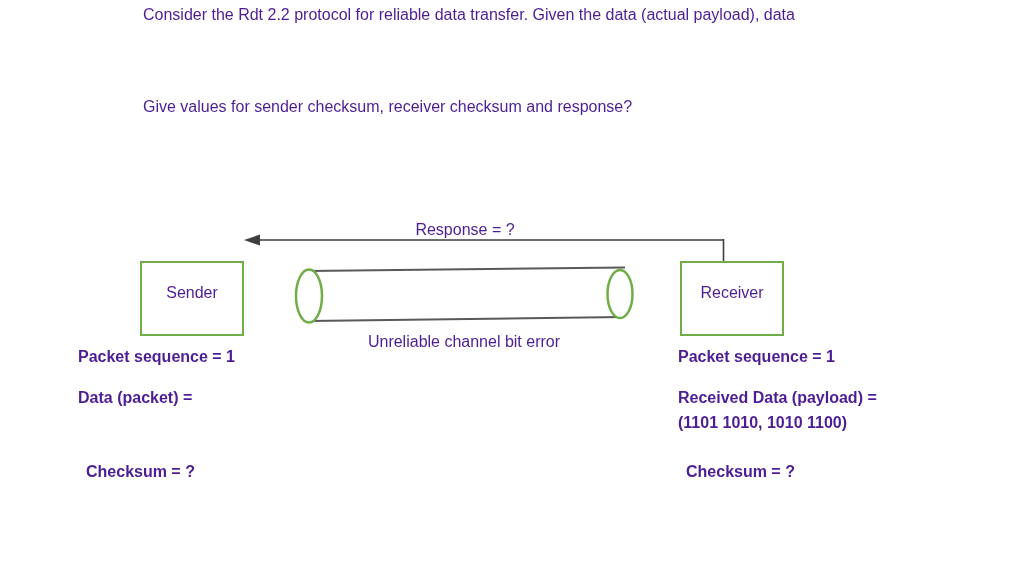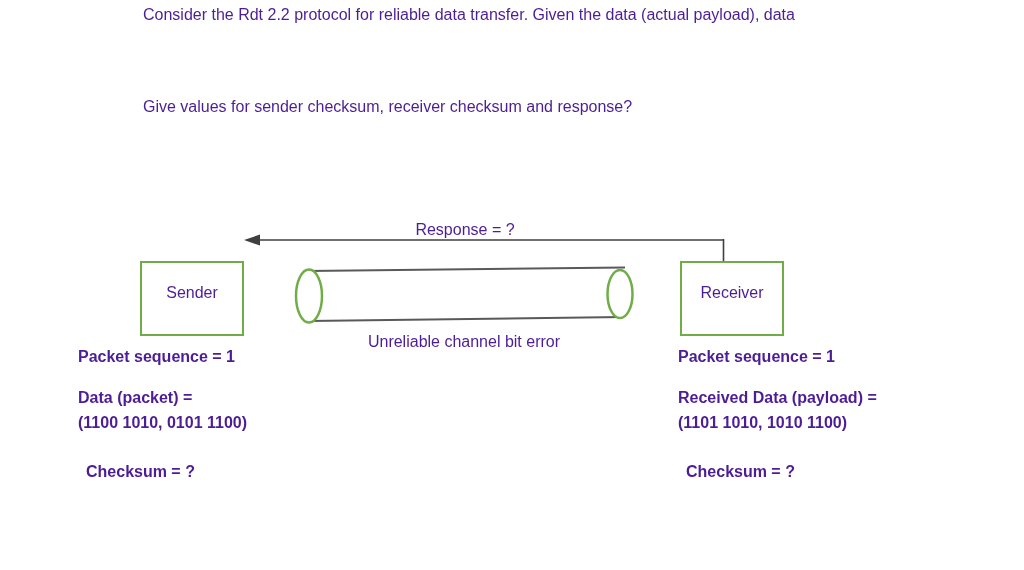--- a/index.html
+++ b/index.html
@@ -121,21 +121,20 @@
   </div>
 
   <div class="node-box receiver-box">
     <span class="node-label">Receiver</span>
   </div>
 
   <div class="channel-label">Unreliable channel bit error</div>
 
   <div class="info-line sender-col row-seq">Packet sequence = 1</div>
   <div class="info-line sender-col row-dlab">Data (packet) =</div>
-  <div class="info-line sender-col row-dval">(1100 1010, 0101 1100)</div>
   <div class="info-line sender-col row-chk">Checksum = ?</div>
 
   <div class="info-line receiver-col row-seq">Packet sequence = 1</div>
   <div class="info-line receiver-col row-dlab">Received Data (payload) =</div>
   <div class="info-line receiver-col row-dval">(1101 1010, 1010 1100)</div>
   <div class="info-line receiver-col row-chk">Checksum = ?</div>
 
 </div>
 
 </body></html>

